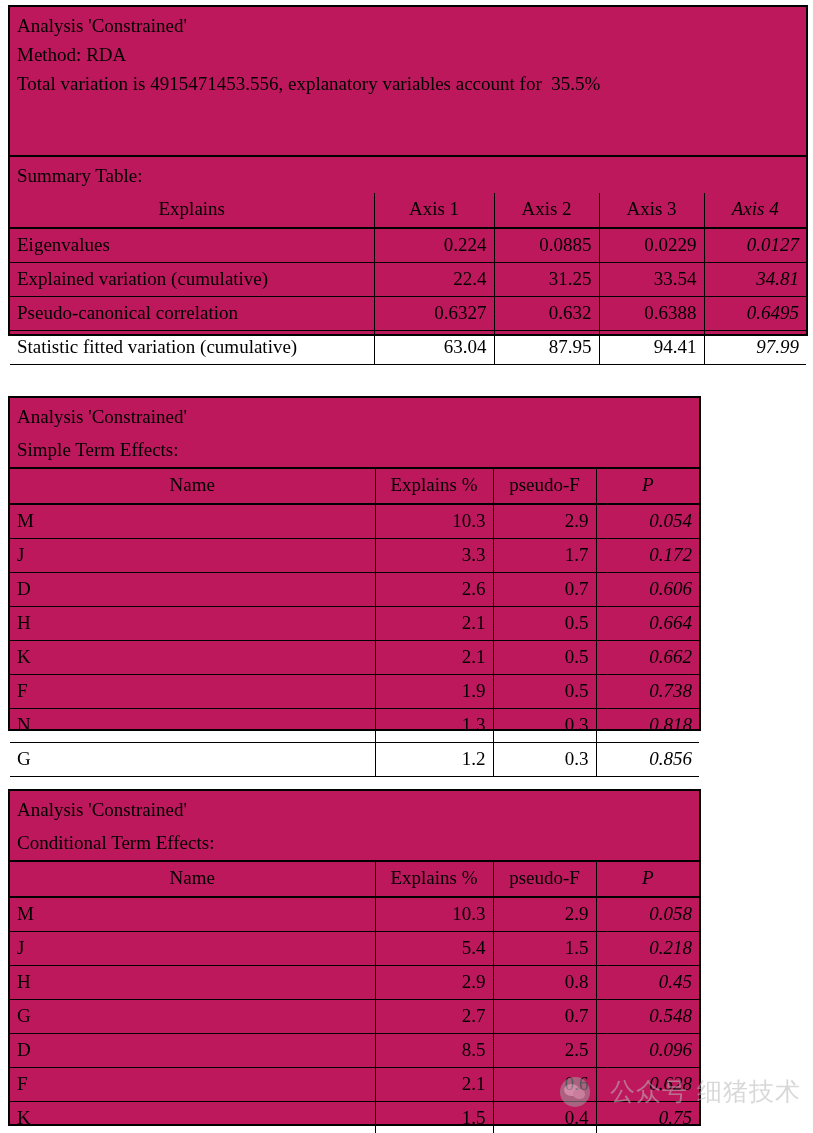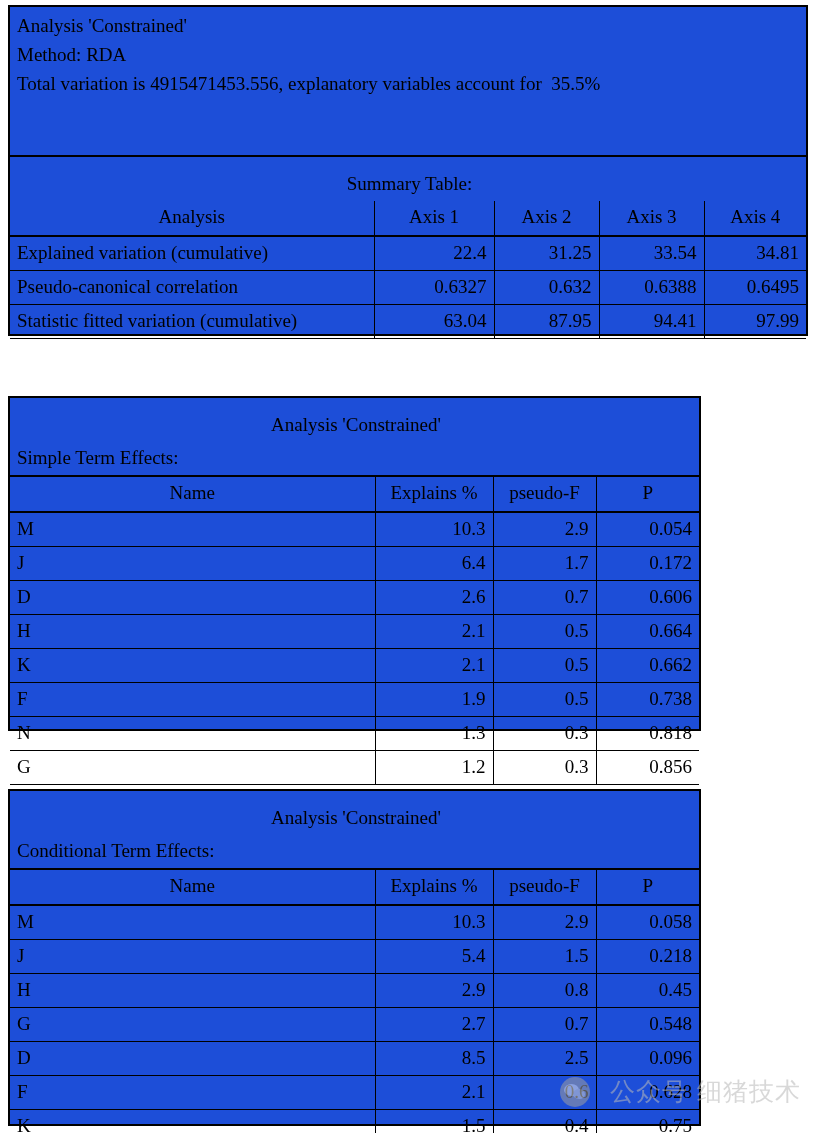--- a/index.html
+++ b/index.html
@@ -19,21 +19,21 @@
   .page {
     position: relative;
     width: 813px;
     height: 1133px;
   }
 
   
   .block {
     position: absolute;
     border: 2px solid #000;
-    background: #1d4ed8;
+    background: #be185d;
     box-sizing: border-box;
   }
 
   .block table {
     border-collapse: collapse;
     width: 100%;
     table-layout: fixed;
   }
 
   .block td {
@@ -48,21 +48,21 @@
 
   
   td.titleline {
     border-left: none;
     border-right: none;
     border-top: none;
     border-bottom: none;
     padding-left: 7px;
     height: 29px;
   }
-  td.titleline.first { padding-top: 12px; text-align: center; }
+  td.titleline.first { padding-top: 4px; }
 
   tr.titlerow td { border-bottom: none; }
   tr.titlerow.lastmeta td { border-bottom: 2px solid #000; }
 
   td.colhead {
     text-align: center;
     border-top: none;
     height: 30px;
   }
   tr.headrow td { border-bottom: 2px solid #000; }
@@ -75,21 +75,21 @@
   }
   td.namehead {
     text-align: center;
     border-left: none;
   }
   td.num {
     text-align: right;
     padding-right: 7px;
     height: 29px;
   }
-  td.numlast { border-right: none; }
+  td.numlast { border-right: none; font-style: italic; }
   td.colhead.numlast { border-right: none; }
 
   
   #summary-block {
     left: 8px;  top: 5px;   width: 800px;  height: 331px;
   }
   #simple-block {
     left: 8px;  top: 396px; width: 693px;  height: 335px;
   }
   #conditional-block {
@@ -168,27 +168,34 @@
           <col style="width:120px">
           <col style="width:105px">
           <col style="width:105px">
           <col style="width:102px">
       </colgroup>
       <tbody>
         <tr class="titlerow">
           <td class="titleline first" colspan="5">Summary Table:</td>
         </tr>
         <tr class="headrow">
-          <td class="colhead" style="border-left:none">Analysis</td>
+          <td class="colhead" style="border-left:none">Explains</td>
           <td class="colhead">Axis 1</td>
           <td class="colhead">Axis 2</td>
           <td class="colhead">Axis 3</td>
           <td class="colhead numlast">Axis 4</td>
         </tr>
 
+        <tr>
+          <td class="namecell">Eigenvalues</td>
+          <td class="num">0.224</td>
+          <td class="num">0.0885</td>
+          <td class="num">0.0229</td>
+          <td class="num numlast">0.0127</td>
+        </tr>
         <tr>
           <td class="namecell">Explained variation (cumulative)</td>
           <td class="num">22.4</td>
           <td class="num">31.25</td>
           <td class="num">33.54</td>
           <td class="num numlast">34.81</td>
         </tr>
         <tr>
           <td class="namecell">Pseudo-canonical correlation</td>
           <td class="num">0.6327</td>
@@ -230,21 +237,21 @@
         </tr>
 
         <tr>
           <td class="namecell">M</td>
           <td class="num">10.3</td>
           <td class="num">2.9</td>
           <td class="num numlast">0.054</td>
         </tr>
         <tr>
           <td class="namecell">J</td>
-          <td class="num">6.4</td>
+          <td class="num">3.3</td>
           <td class="num">1.7</td>
           <td class="num numlast">0.172</td>
         </tr>
         <tr>
           <td class="namecell">D</td>
           <td class="num">2.6</td>
           <td class="num">0.7</td>
           <td class="num numlast">0.606</td>
         </tr>
         <tr>

